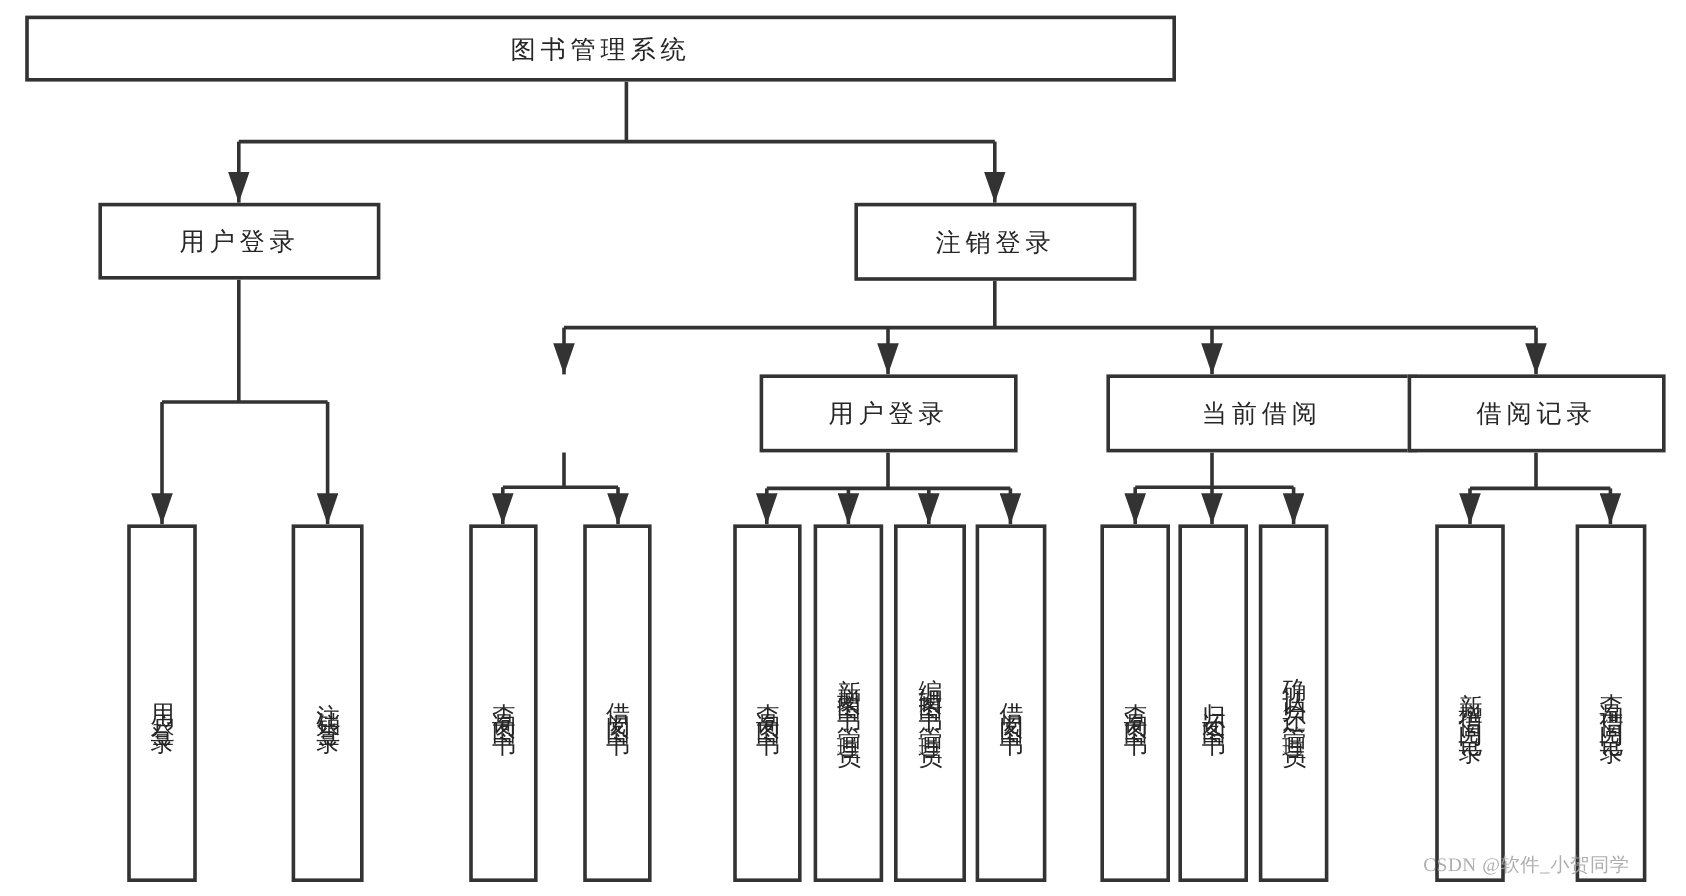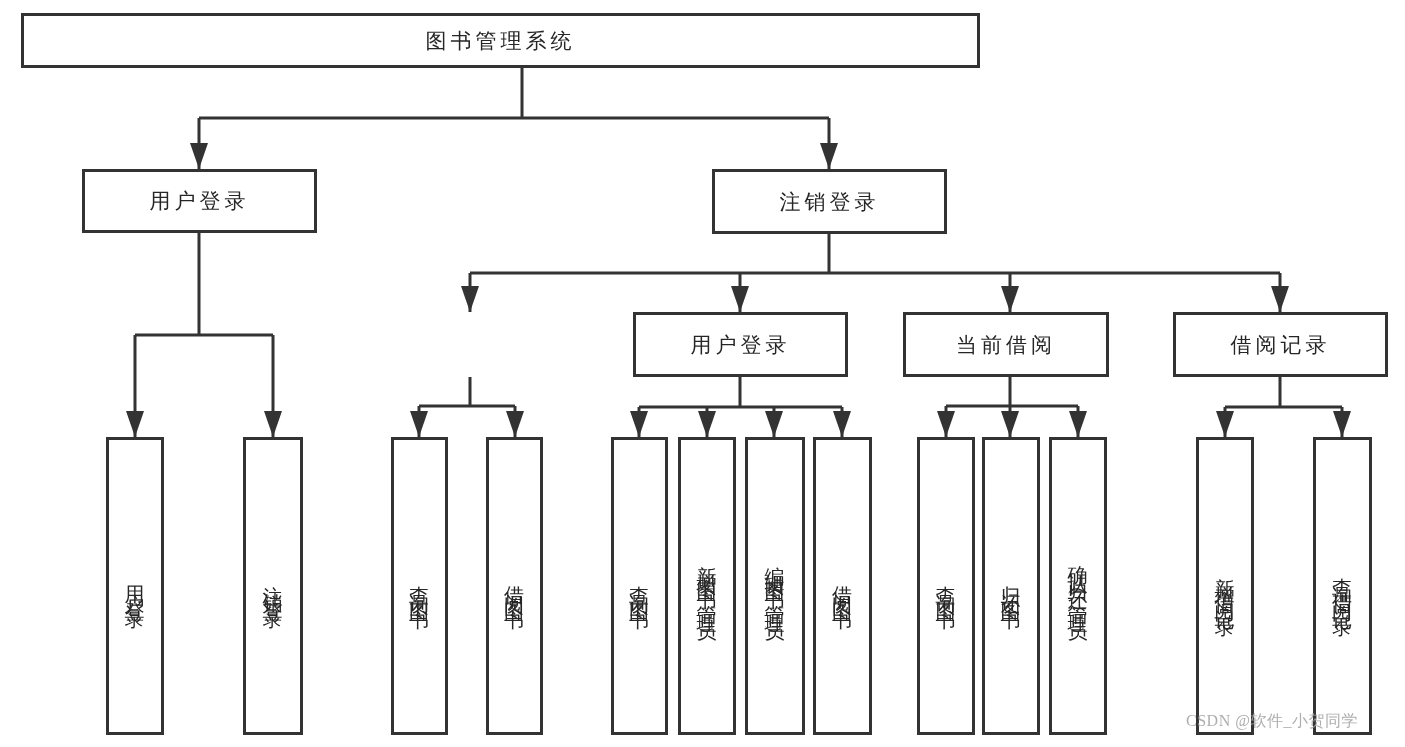--- a/index.html
+++ b/index.html
@@ -113,21 +113,21 @@
     <line x1="1225" y1="407" x2="1225" y2="437" marker-end="url(#arrowhead)"></line>
     <line x1="1342" y1="407" x2="1342" y2="437" marker-end="url(#arrowhead)"></line>
   </svg>
 
   <div class="node" style="left:21px; top:13px; width:959px; height:55px;">图书管理系统</div>
 
   <div class="node" style="left:82px; top:169px; width:235px; height:64px;">用户登录</div>
   <div class="node" style="left:712px; top:169px; width:235px; height:65px;">注销登录</div>
 
   <div class="node" style="left:633px; top:312px; width:215px; height:65px;">用户登录</div>
-  <div class="node" style="left:903px; top:312px; width:206px; height:65px;">当前借阅</div>
+  <div class="node" style="left:922px; top:312px; width:259px; height:65px;">当前借阅</div>
   <div class="node" style="left:1173px; top:312px; width:215px; height:65px;">借阅记录</div>
 
   <div class="node leaf" style="left:106px; top:437px; width:58px; height:298px;">
     <span class="vtext">用户登录</span>
   </div>
   <div class="node leaf" style="left:243px; top:437px; width:60px; height:298px;">
     <span class="vtext">注销登录</span>
   </div>
 
   <div class="node leaf" style="left:391px; top:437px; width:57px; height:298px;">

